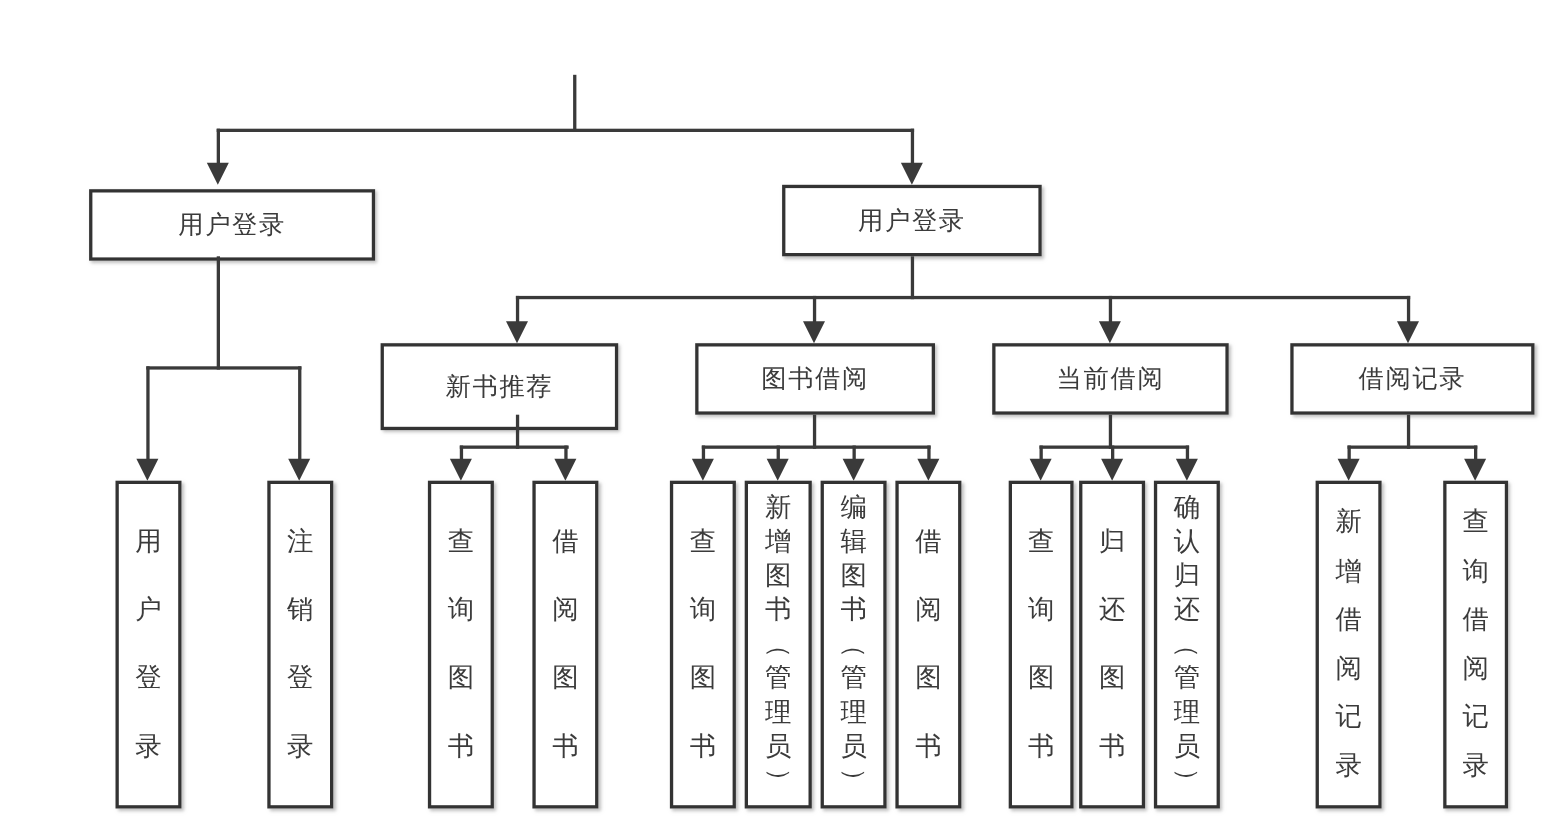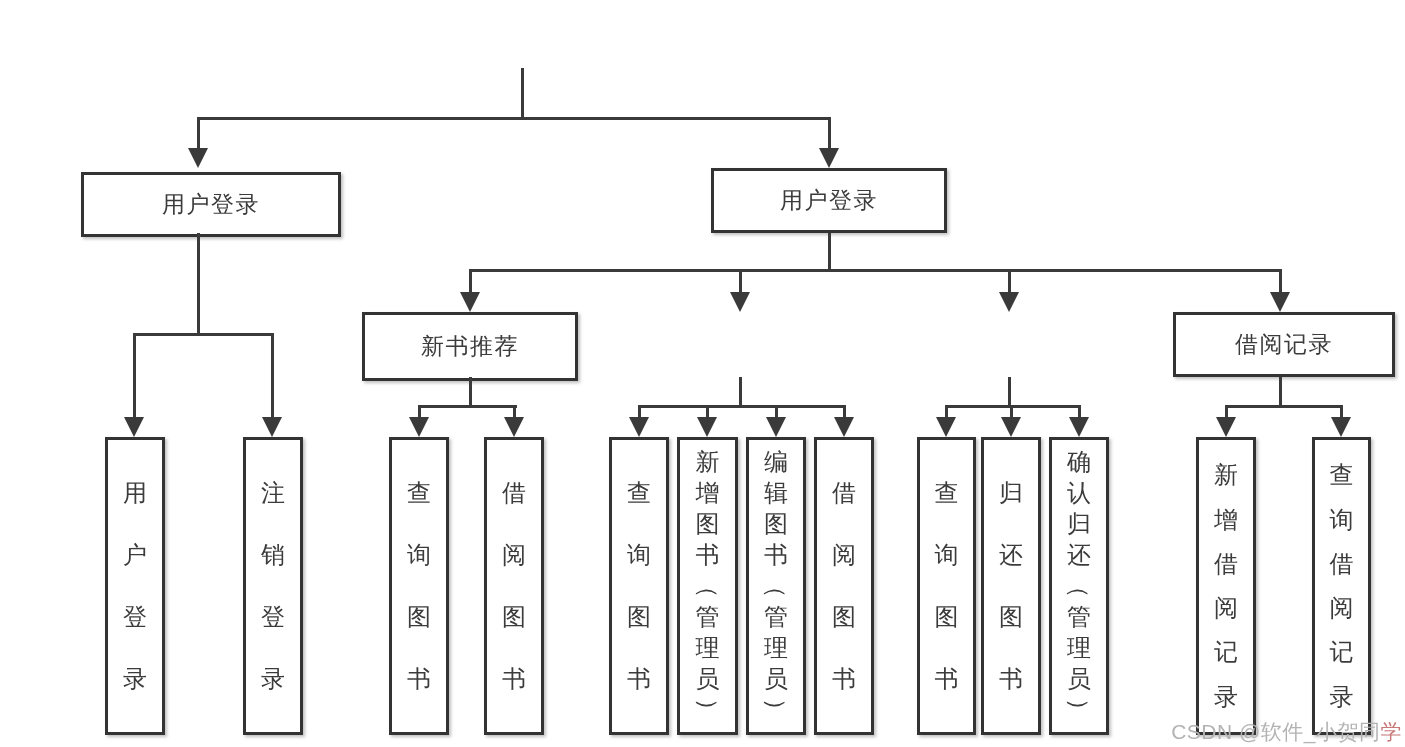--- a/index.html
+++ b/index.html
@@ -72,22 +72,28 @@
   <div class="line" style="left:469px;top:269px;width:813px;height:3px"></div>
   <div class="line" style="left:469px;top:269px;width:3px;height:28px"></div>
   <div class="line" style="left:739px;top:269px;width:3px;height:28px"></div>
   <div class="line" style="left:1008px;top:269px;width:3px;height:28px"></div>
   <div class="line" style="left:1279px;top:269px;width:3px;height:28px"></div>
   <div class="arrow" style="left:460px;top:292px"></div>
   <div class="arrow" style="left:730px;top:292px"></div>
   <div class="arrow" style="left:999px;top:292px"></div>
   <div class="arrow" style="left:1270px;top:292px"></div>
 
-  <div class="box" style="left:362px;top:312px;width:216px;height:69px">
+  <div class="box" style="left:346px;top:312px;width:216px;height:79px">
     <span class="hlabel">新书推荐</span>
+  </div>
+  <div class="box" style="left:632px;top:312px;width:218px;height:65px">
+    <span class="hlabel">图书借阅</span>
+  </div>
+  <div class="box" style="left:902px;top:312px;width:215px;height:65px">
+    <span class="hlabel">当前借阅</span>
   </div>
   <div class="box" style="left:1173px;top:312px;width:222px;height:65px">
     <span class="hlabel">借阅记录</span>
   </div>
 
   <div class="line" style="left:469px;top:377px;width:3px;height:31px"></div>
   <div class="line" style="left:418px;top:405px;width:99px;height:3px"></div>
   <div class="line" style="left:418px;top:405px;width:3px;height:16px"></div>
   <div class="line" style="left:513px;top:405px;width:3px;height:16px"></div>
   <div class="arrow" style="left:409px;top:417px"></div>
@@ -241,17 +247,14 @@
     <div class="vcol">
         <span class="vch">查</span>
         <span class="vch">询</span>
         <span class="vch">借</span>
         <span class="vch">阅</span>
         <span class="vch">记</span>
         <span class="vch">录</span>
       </div>
   </div>
 
-  <div class="watermark">
-    <span class="wm-gray">CSDN @软件_小贺同</span><span class="wm-accent">学</span>
-  </div>
 
 </div>
 
 </body></html>

